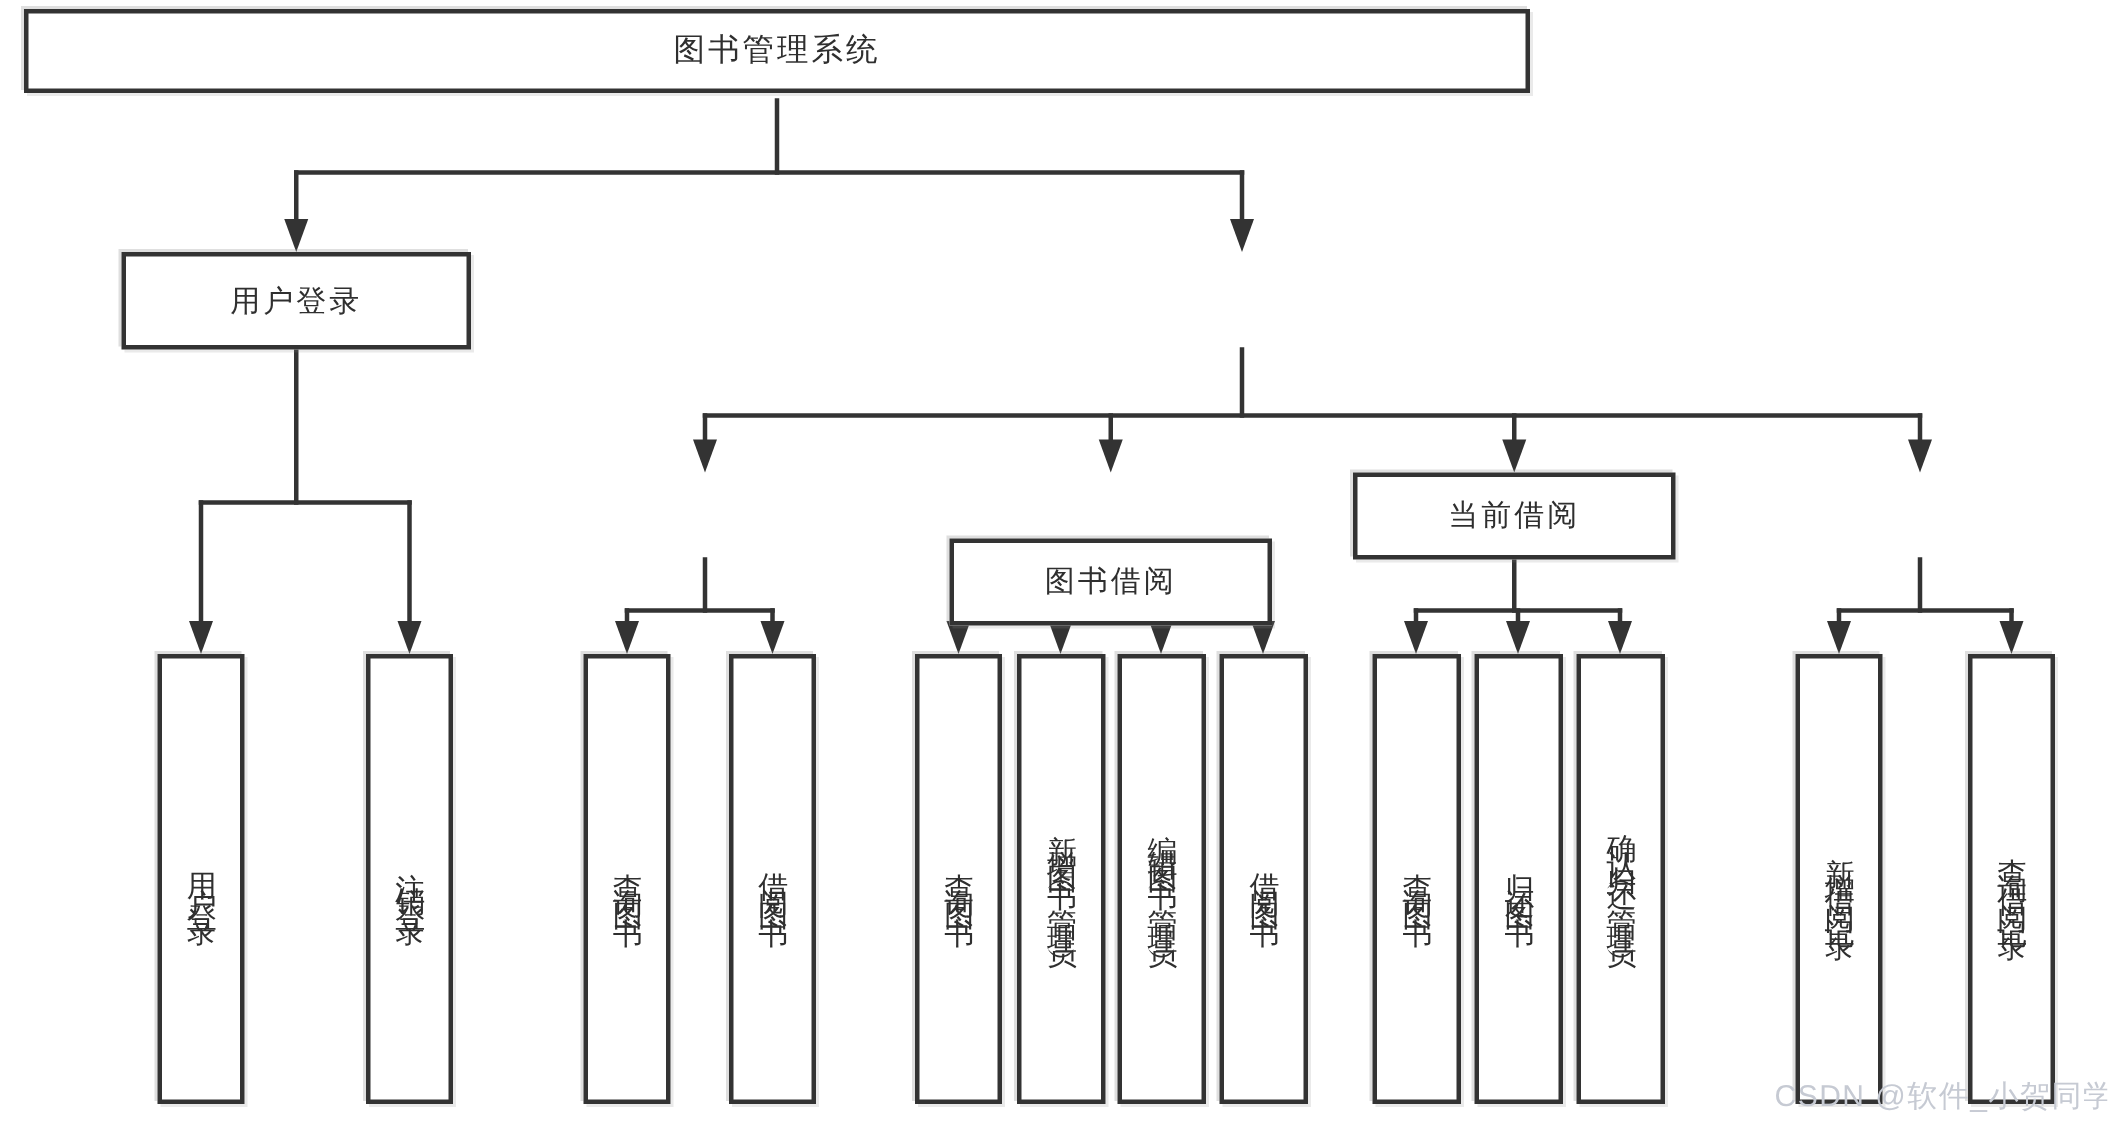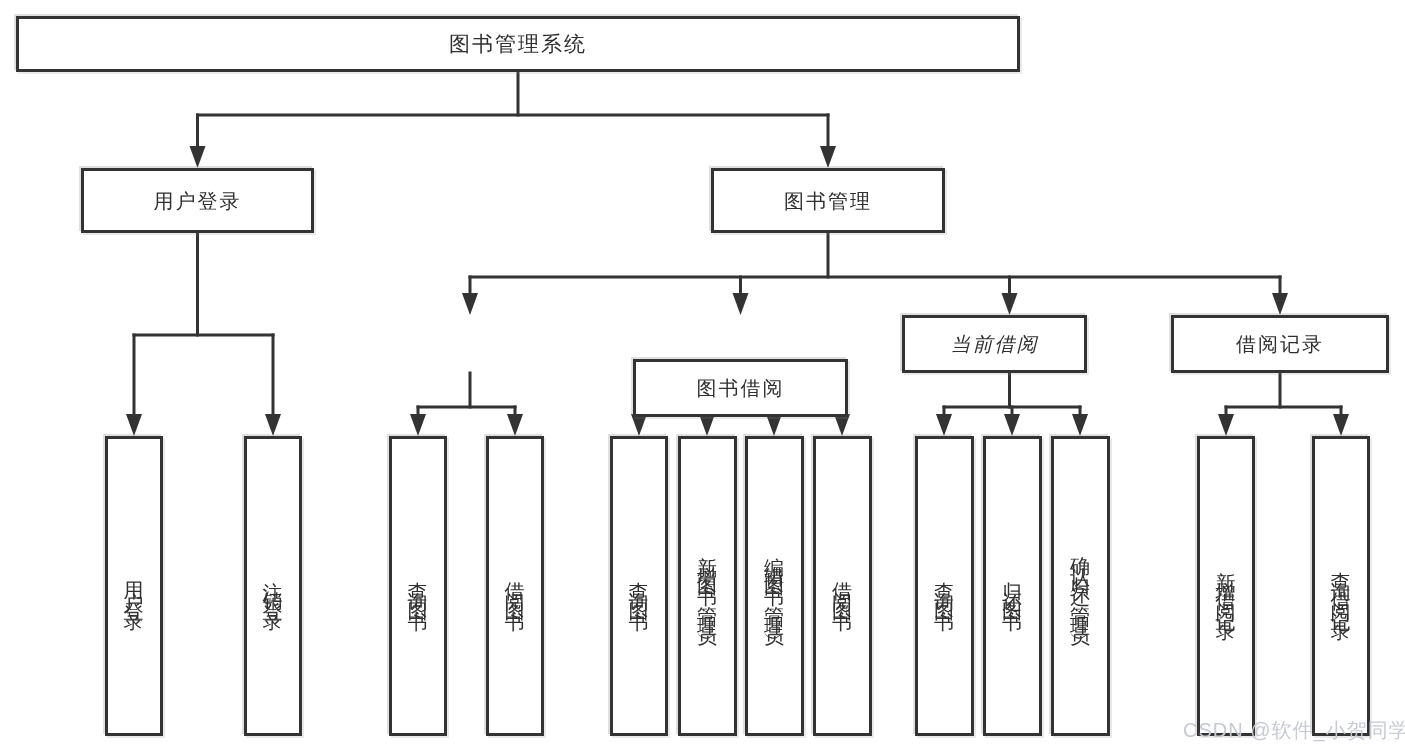--- a/index.html
+++ b/index.html
@@ -117,28 +117,26 @@
       <polygon points="766,414 782,414 774,436"></polygon>
       <polygon points="834,414 850,414 842,436"></polygon>
       <polygon points="936,414 952,414 944,436"></polygon>
       <polygon points="1004,414 1020,414 1012,436"></polygon>
       <polygon points="1072,414 1088,414 1080,436"></polygon>
       <polygon points="1218,414 1234,414 1226,436"></polygon>
       <polygon points="1333,414 1349,414 1341,436"></polygon>
     </g>
   </svg>
 
-  <div class="box h title" style="left:16px; top:16px; width:1004px; height:56px;">图书管理系统</div>
+  <div class="box h title" style="left:16px; top:6px; width:1004px; height:56px;">图书管理系统</div>
 
   <div class="box h" style="left:81px; top:168px; width:233px; height:65px;">用户登录</div>
-  <div class="box h" style="left:711px; top:168px; width:234px; height:65px;">图书管理</div>
 
   <div class="box h" style="left:633px; top:315px; width:215px; height:58px;margin-top:44px;">图书借阅</div>
-  <div class="box h" style="left:902px; top:315px; width:185px; height:58px;font-style:italic;">当前借阅</div>
-  <div class="box h" style="left:1171px; top:315px; width:218px; height:58px;">借阅记录</div>
+  <div class="box h" style="left:902px; top:315px; width:215px; height:58px;">当前借阅</div>
 
   <div class="box v" style="left:105px; top:436px; width:58px; height:300px;">用户登录</div>
   <div class="box v" style="left:244px; top:436px; width:58px; height:300px;">注销登录</div>
 
   <div class="box v" style="left:389px; top:436px; width:58px; height:300px;">查询图书</div>
   <div class="box v" style="left:486px; top:436px; width:58px; height:300px;">借阅图书</div>
 
   <div class="box v" style="left:610px; top:436px; width:58px; height:300px;">查询图书</div>
   <div class="box v" style="left:678px; top:436px; width:59px; height:300px;">新增图书（管理员）</div>
   <div class="box v" style="left:745px; top:436px; width:59px; height:300px;">编辑图书（管理员）</div>

